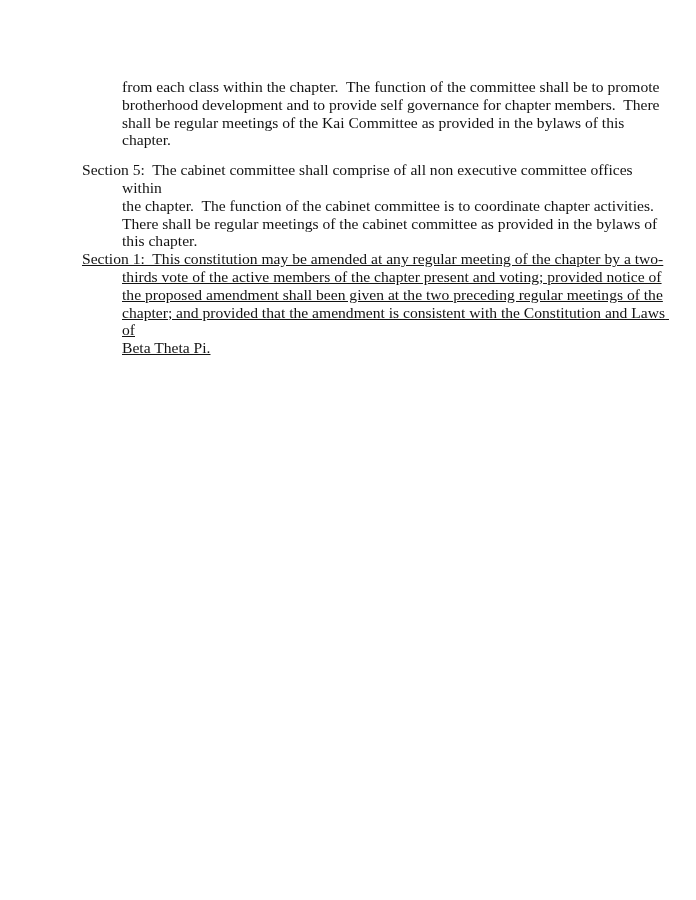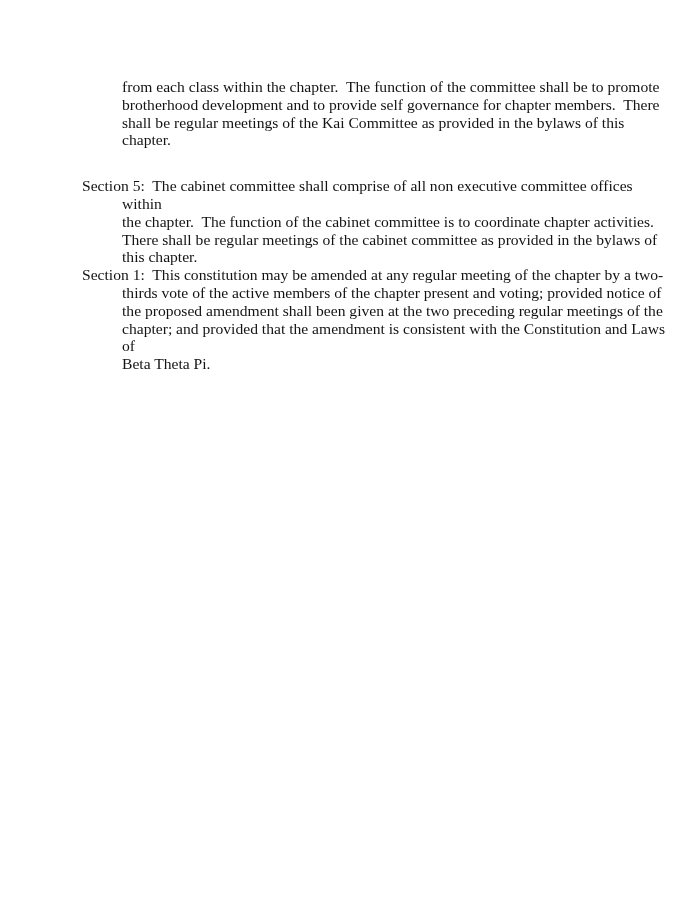--- a/index.html
+++ b/index.html
@@ -28,24 +28,25 @@
   
   .para.indented {
     padding-left: 40px;
   }
   
   .para.hanging {
     padding-left: 40px;
     text-indent: -40px;
   }
   .para.section-5 {
-    margin-top: 28px;
+    margin-top: 12px;
   }
   .para.section-1 {
     margin-top: 0;
+    text-decoration: underline;
   }
   .article-heading {
     font-size: 20px;
     font-weight: normal;
     line-height: 24px;
     margin: 22px 0 14px 0;
     white-space: pre-wrap;
     color: #131313;
   }
 </style>

